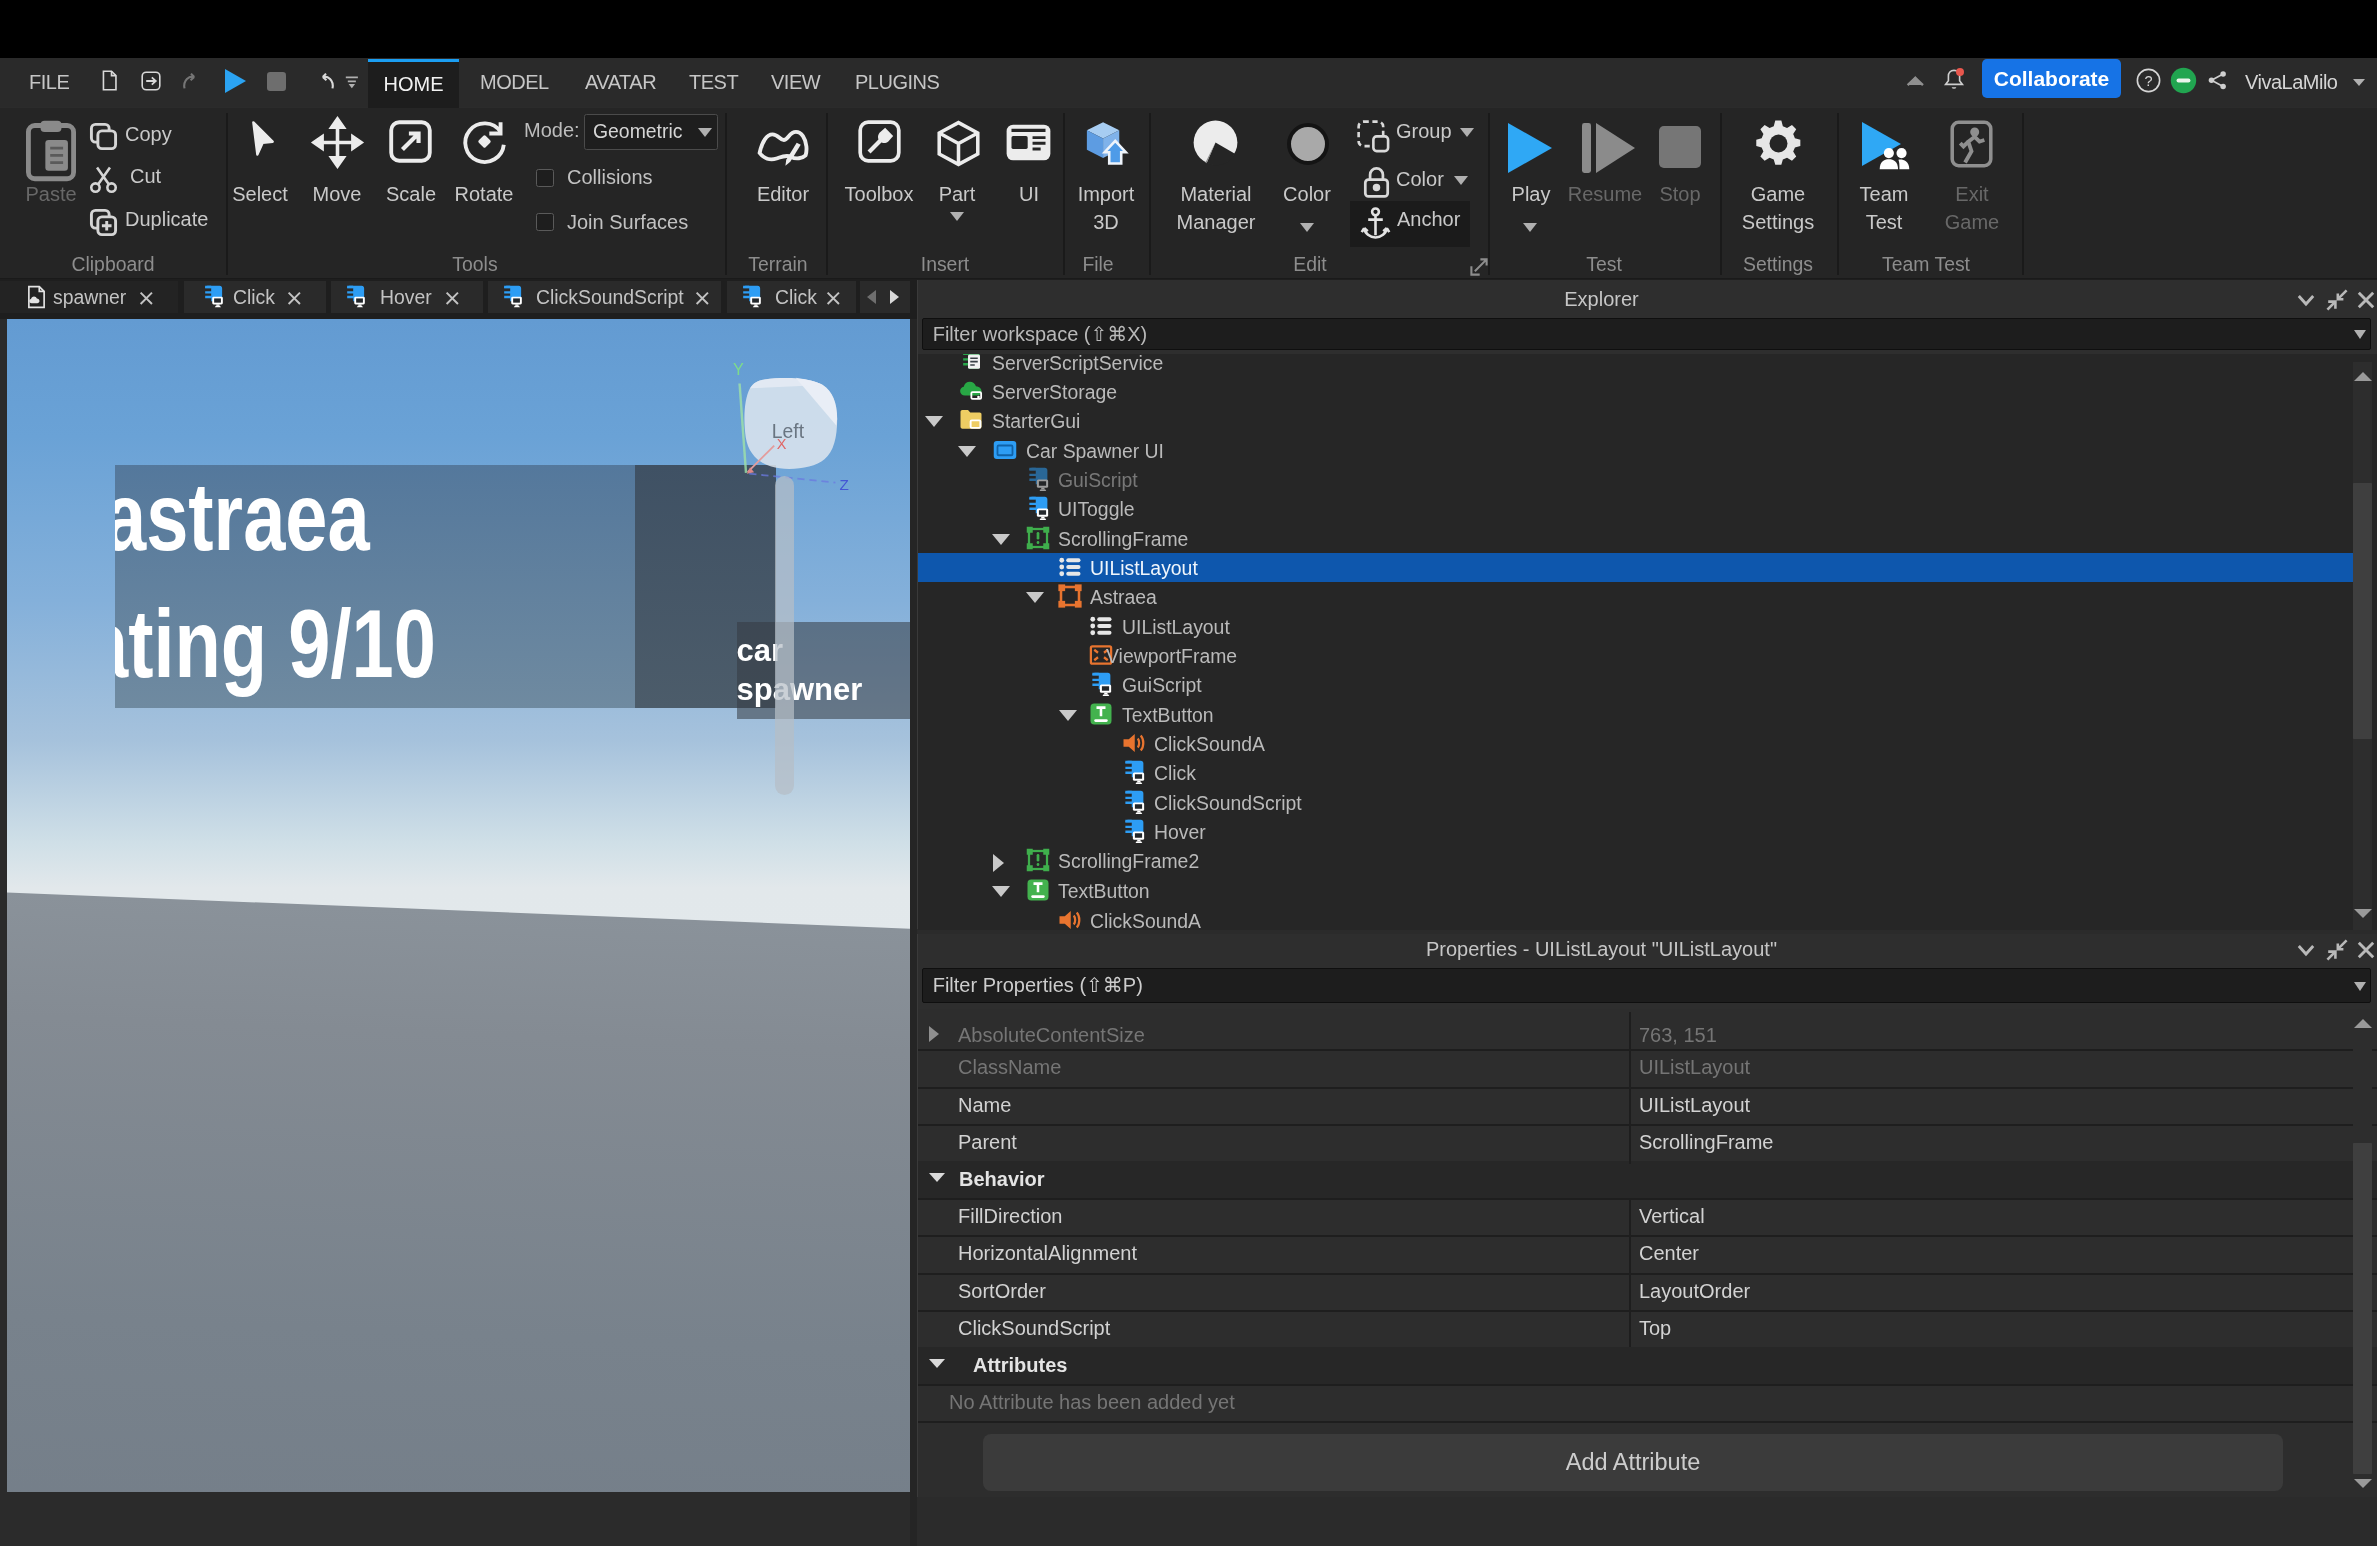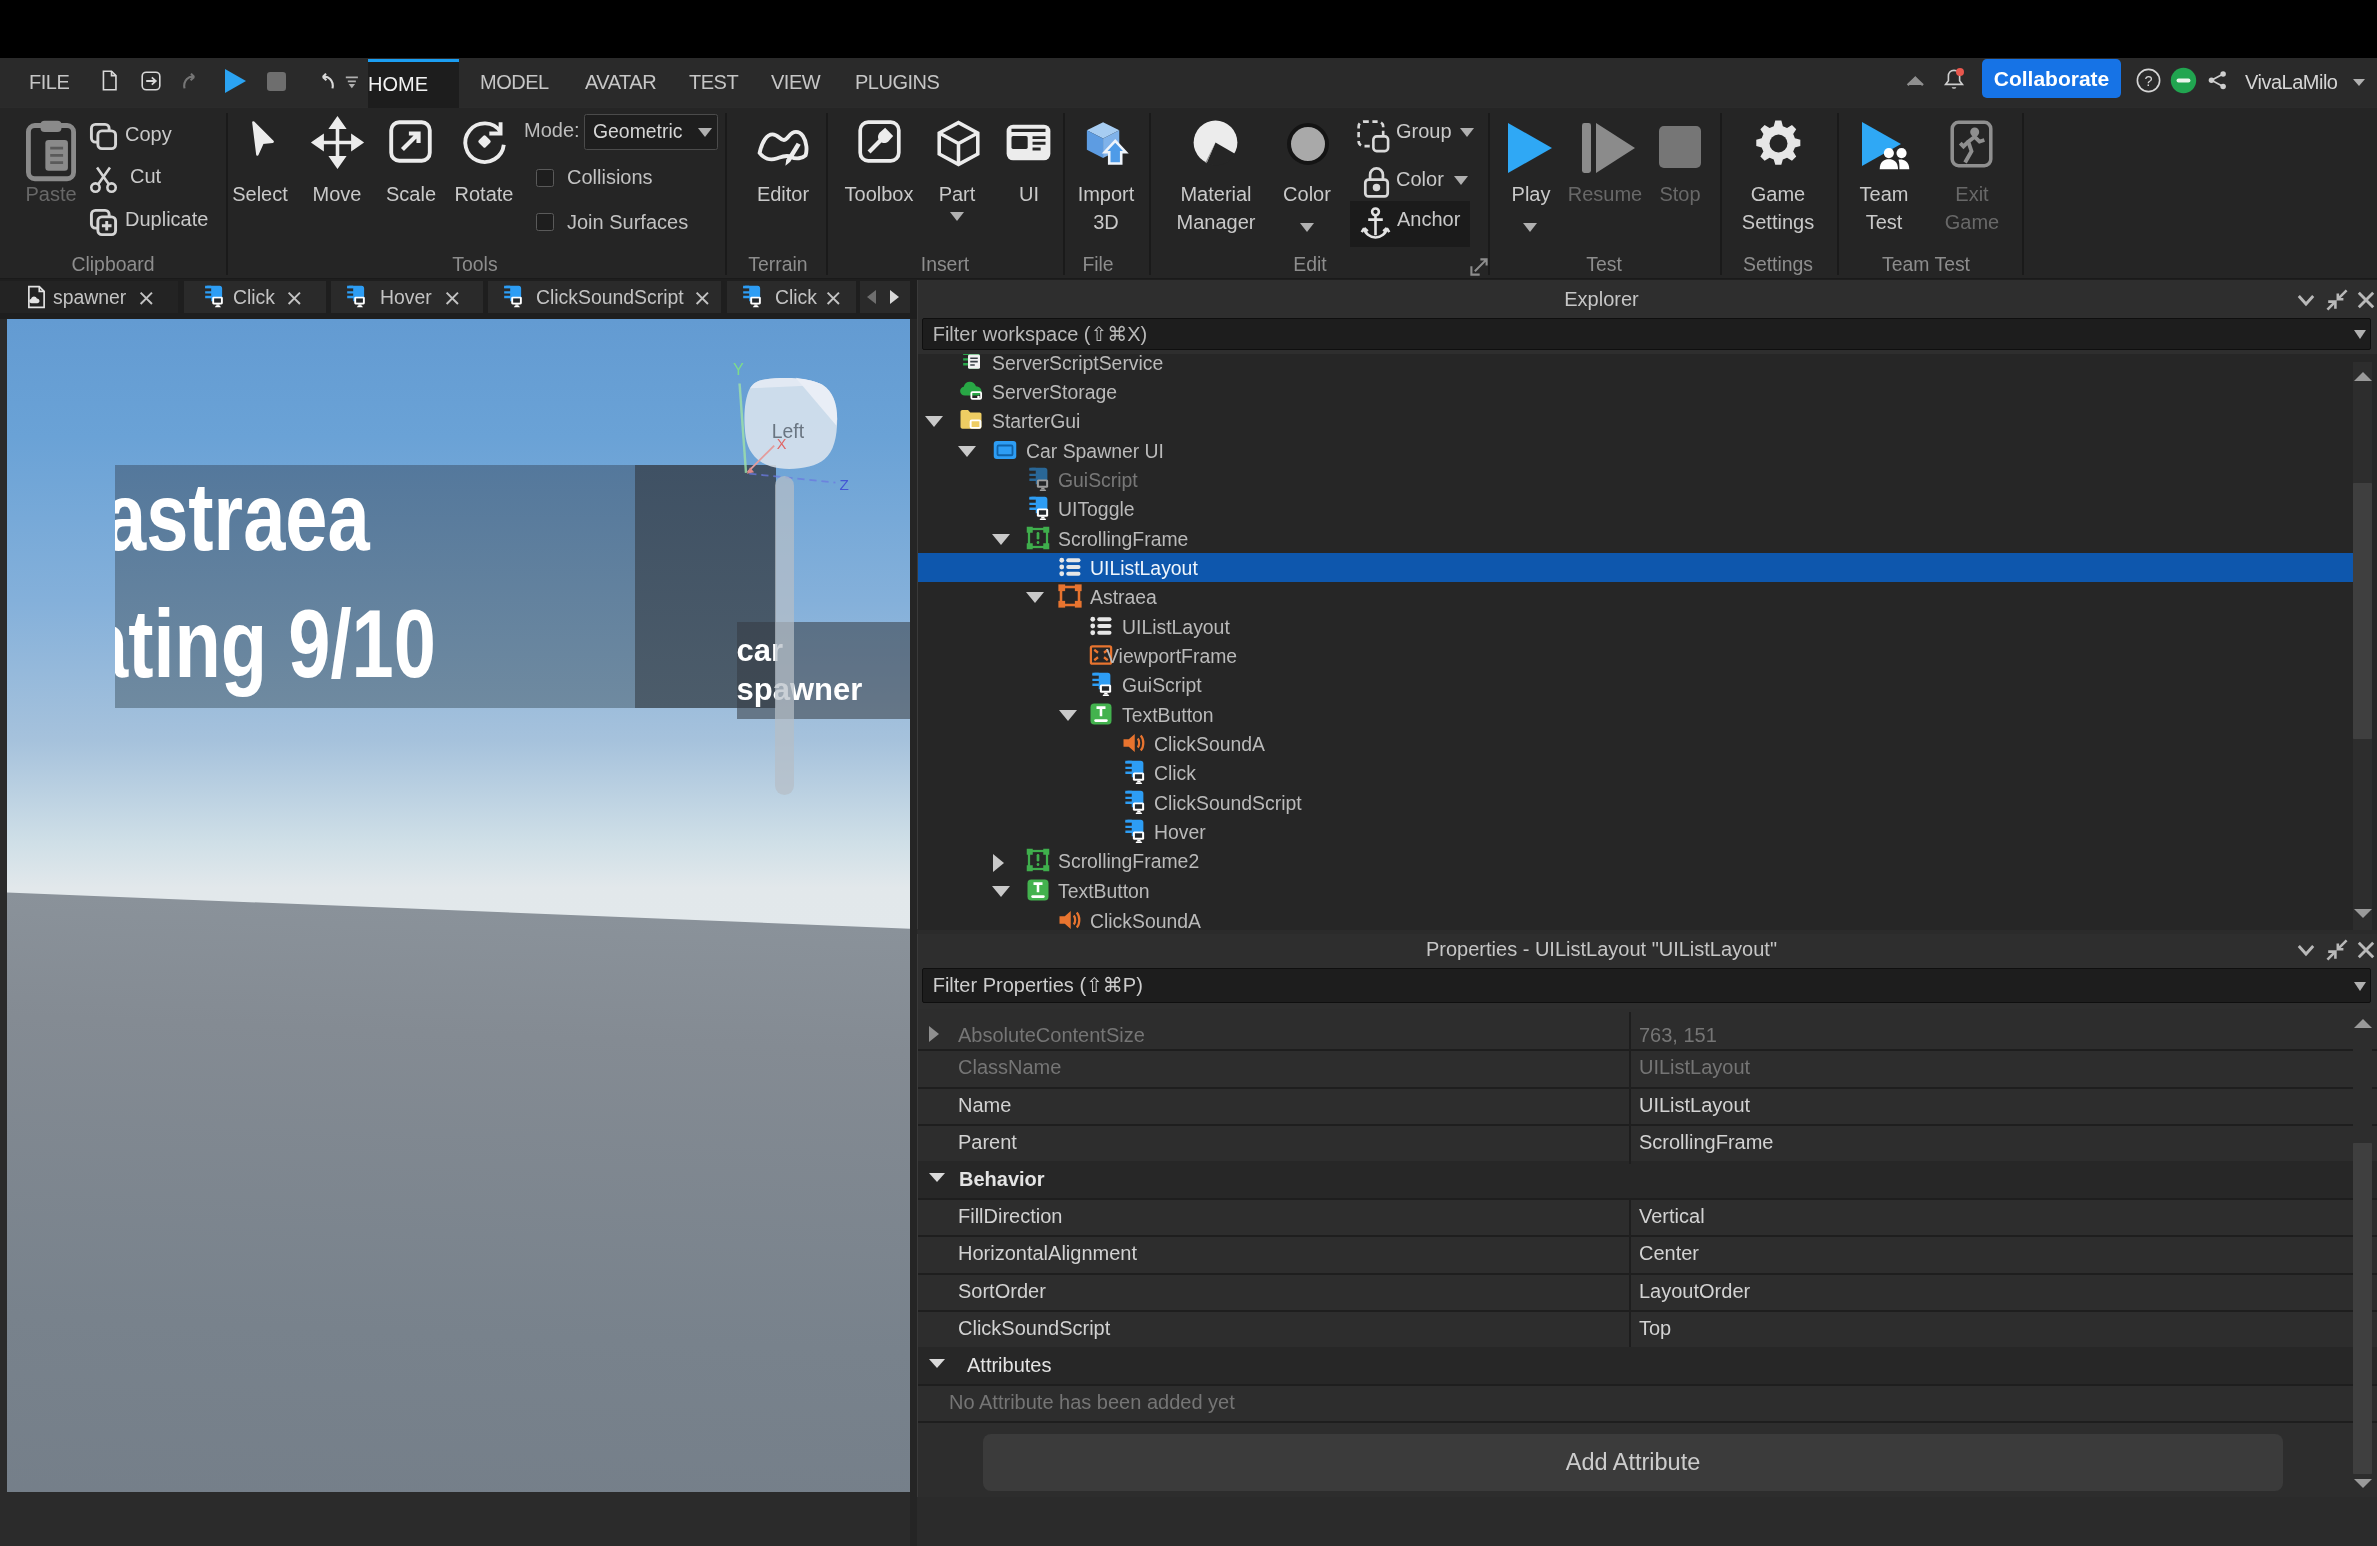--- a/index.html
+++ b/index.html
@@ -4,21 +4,21 @@
 <style>
 *{margin:0;padding:0;box-sizing:border-box}
 html,body{width:2377px;height:1546px;background:#2b2b2b;overflow:hidden}
 #root{position:absolute;left:0;top:0;width:2377px;height:1546px;background:#2b2b2b;
  font-family:"Liberation Sans",sans-serif;-webkit-font-smoothing:antialiased}
 .abs{position:absolute}
 
 #topblack{left:0;top:0;width:2377px;height:58px;background:#000}
 #menubar{left:0;top:58px;width:2377px;height:49px;background:#2a2a2a}
 .mtxt{position:absolute;top:0;height:49px;line-height:49px;font-size:20px;color:#c6c6c6;letter-spacing:-0.5px}
-#hometab{position:absolute;left:368px;top:0.8px;width:91px;height:51px;background:#1d1d1d;border-top:3.2px solid #1b9ef2;}
+#hometab{position:absolute;left:368px;top:0.8px;width:91px;height:51px;background:#1d1d1d;border-top:3.2px solid #1b9ef2;text-align:center}
 #hometab span{line-height:45px;font-size:20px;color:#f2f2f2}
 #ribbon{left:0;top:108px;width:2377px;height:171px;background:#252525;border-bottom:1.6px solid #1a1a1a}
 .rdiv{position:absolute;top:4.9px;height:162px;width:1.6px;background:#1a1a1a}
 .rsec{position:absolute;top:145px;font-size:19.4px;color:#8d8d8d;transform:translateX(-50%)}
 .rlbl{position:absolute;font-size:20px;color:#c9c9c9;transform:translateX(-50%);white-space:nowrap}
 .rlbl.dis{color:#686868}
 .rsm{position:absolute;font-size:20px;color:#c9c9c9;white-space:nowrap}
 .downsm{position:absolute;width:0;height:0;border-left:7.3px solid transparent;border-right:7.3px solid transparent;border-top:9px solid #b0b0b0}
 
 #tabstrip{left:0;top:279px;width:2377px;height:40px;background:#1e1e1e;border-bottom:0}
@@ -660,21 +660,21 @@
           <span class="pv">LayoutOrder</span>
         </div>
     <div class="psep" style="top:301px"></div>
     <div class="prow" style="top:301px;height:37px">
           <span class="pn">ClickSoundScript</span>
           <span class="pv">Top</span>
         </div>
     <div class="psep" style="top:338px"></div>
     <div class="prow" style="top:338px;height:37px;background:#272727">
           <div class="tarr" style="left:10.5px;top:12px;border-top-color:#dadada;border-left-width:8px;border-right-width:8px;border-top-width:9.7px"></div>
-          <span class="pn" style="left:49px;font-weight:normal;color:#e4e4e4">Attributes</span>
+          <span class="pn" style="left:55px;font-weight:bold;color:#e4e4e4">Attributes</span>
         </div>
     <div class="psep" style="top:375px"></div>
     <div class="prow gray" style="top:375px;height:37px">
           <span class="pn" style="left:31px">No Attribute has been added yet</span>
         </div>
     <div class="psep" style="top:412px"></div>
     <div style="position:absolute;left:65px;top:425px;width:1300px;height:57px;background:#3b3b3b;border-radius:8px;text-align:center;line-height:57px;font-size:23.5px;color:#cdcdcd">Add Attribute</div>
     <div style="position:absolute;left:711px;top:3.2px;width:1.6px;height:152px;background:#1e1e1e"></div>
     <div style="position:absolute;left:711px;top:189px;width:1.6px;height:149px;background:#1e1e1e"></div>
   </div>

